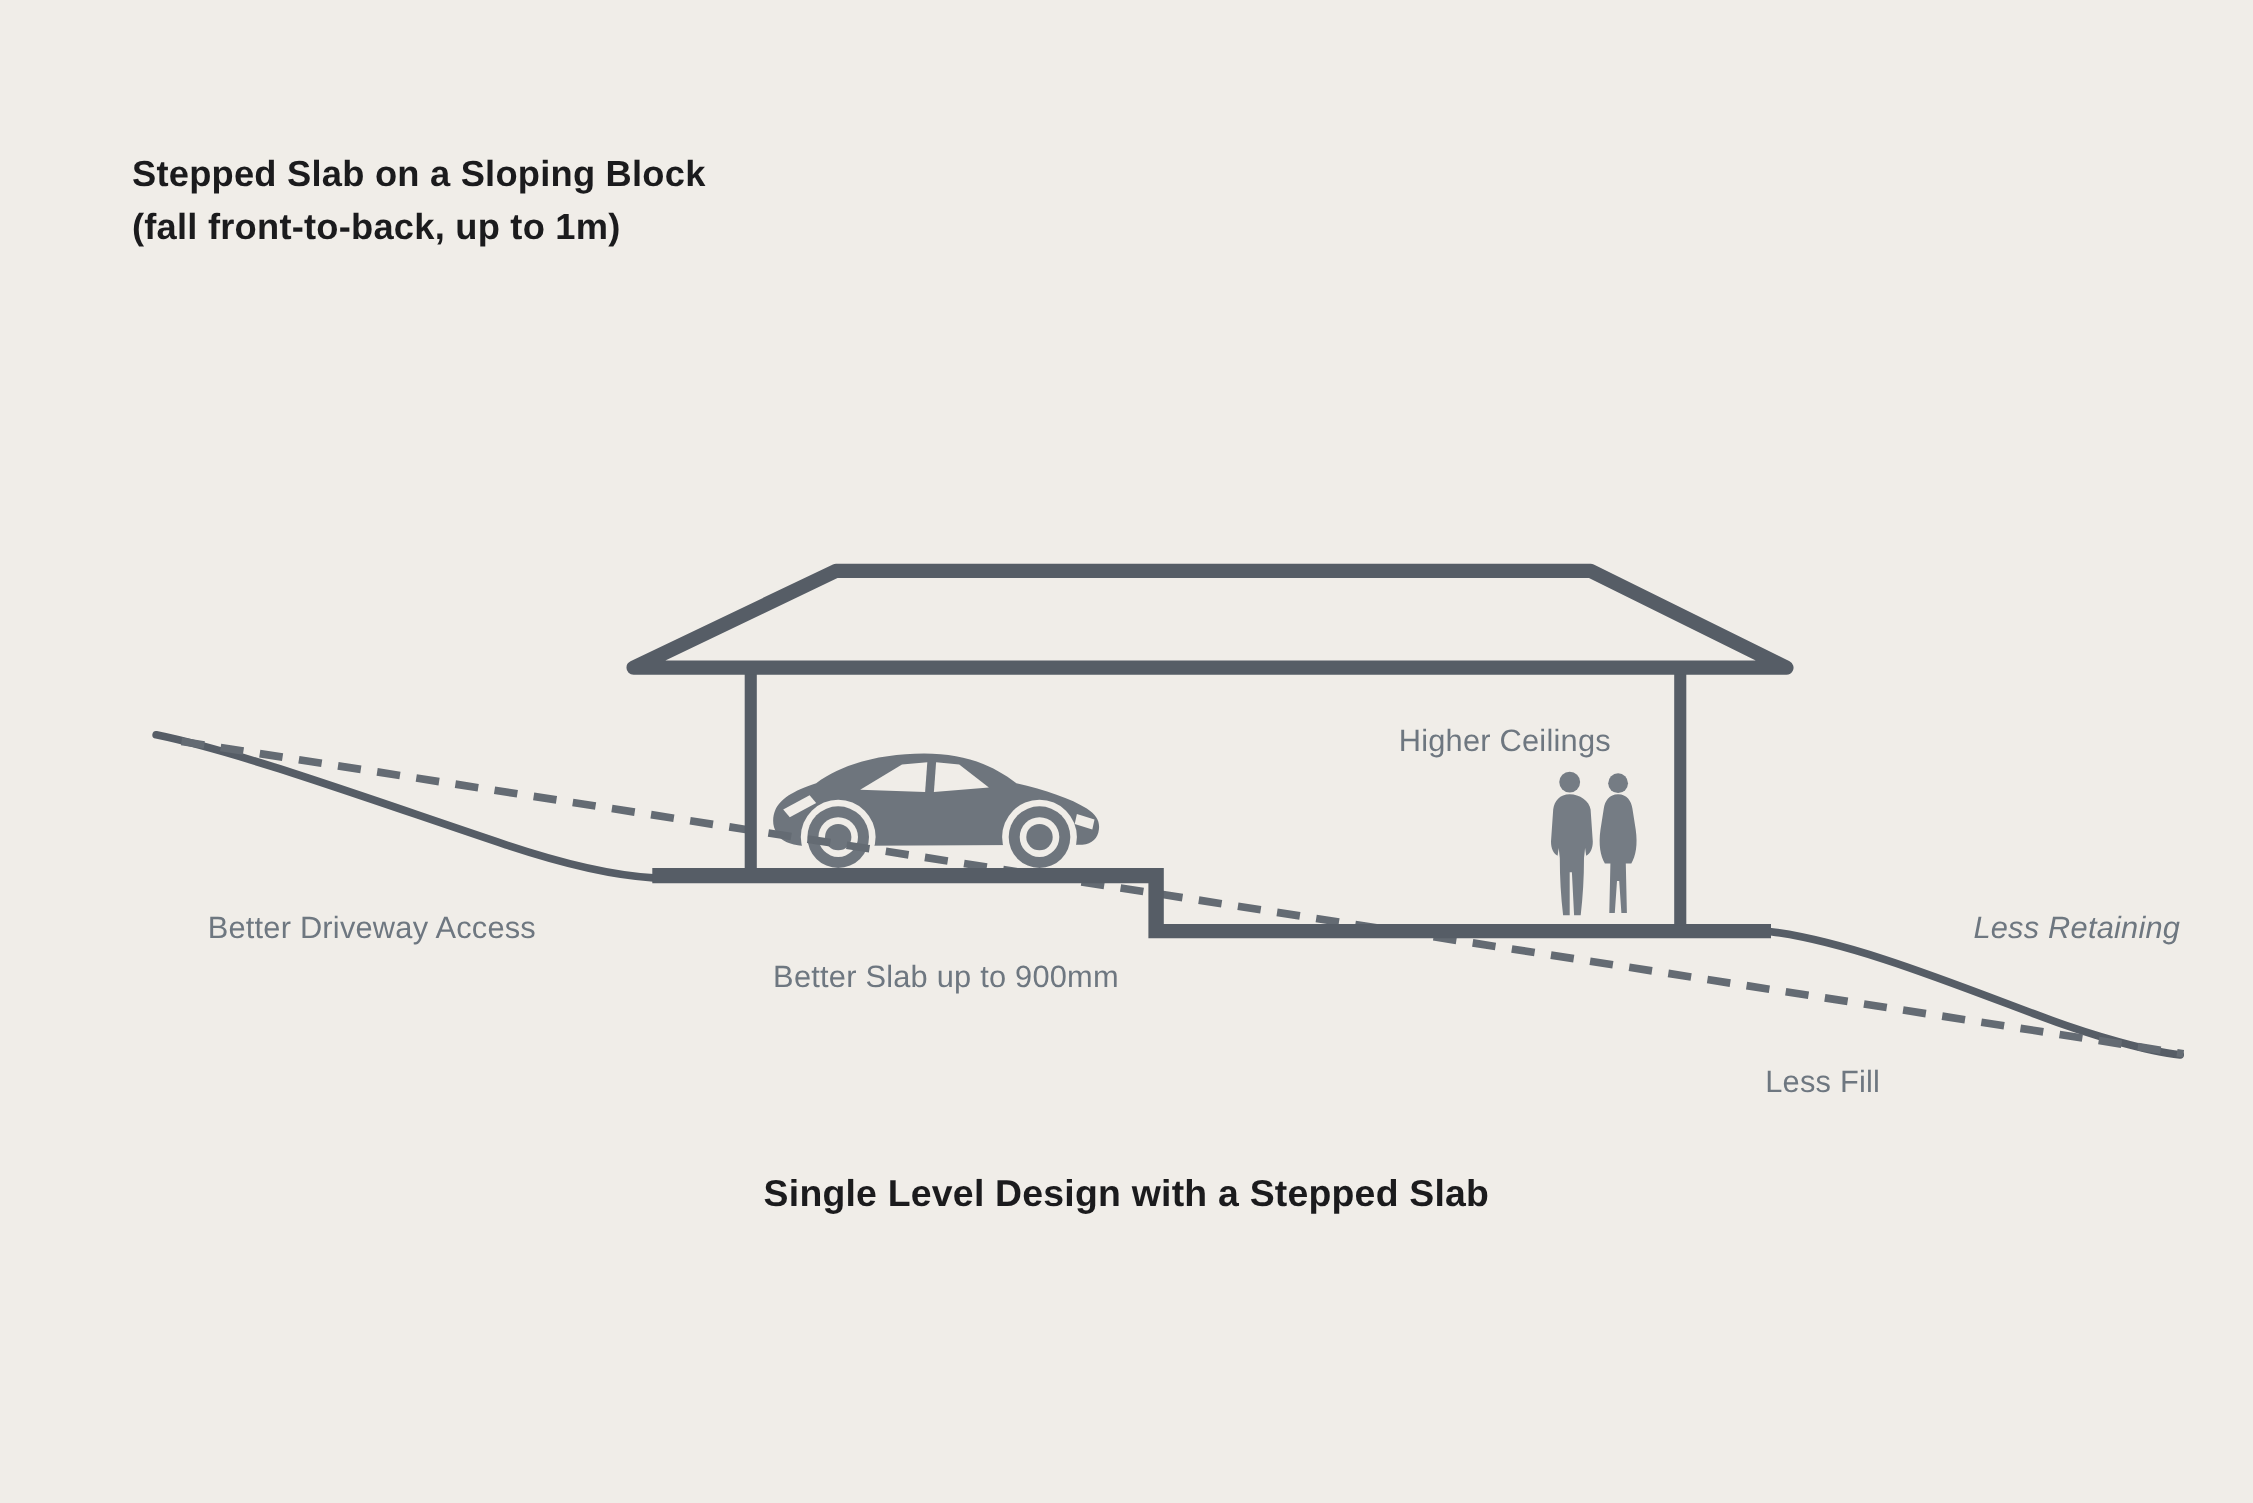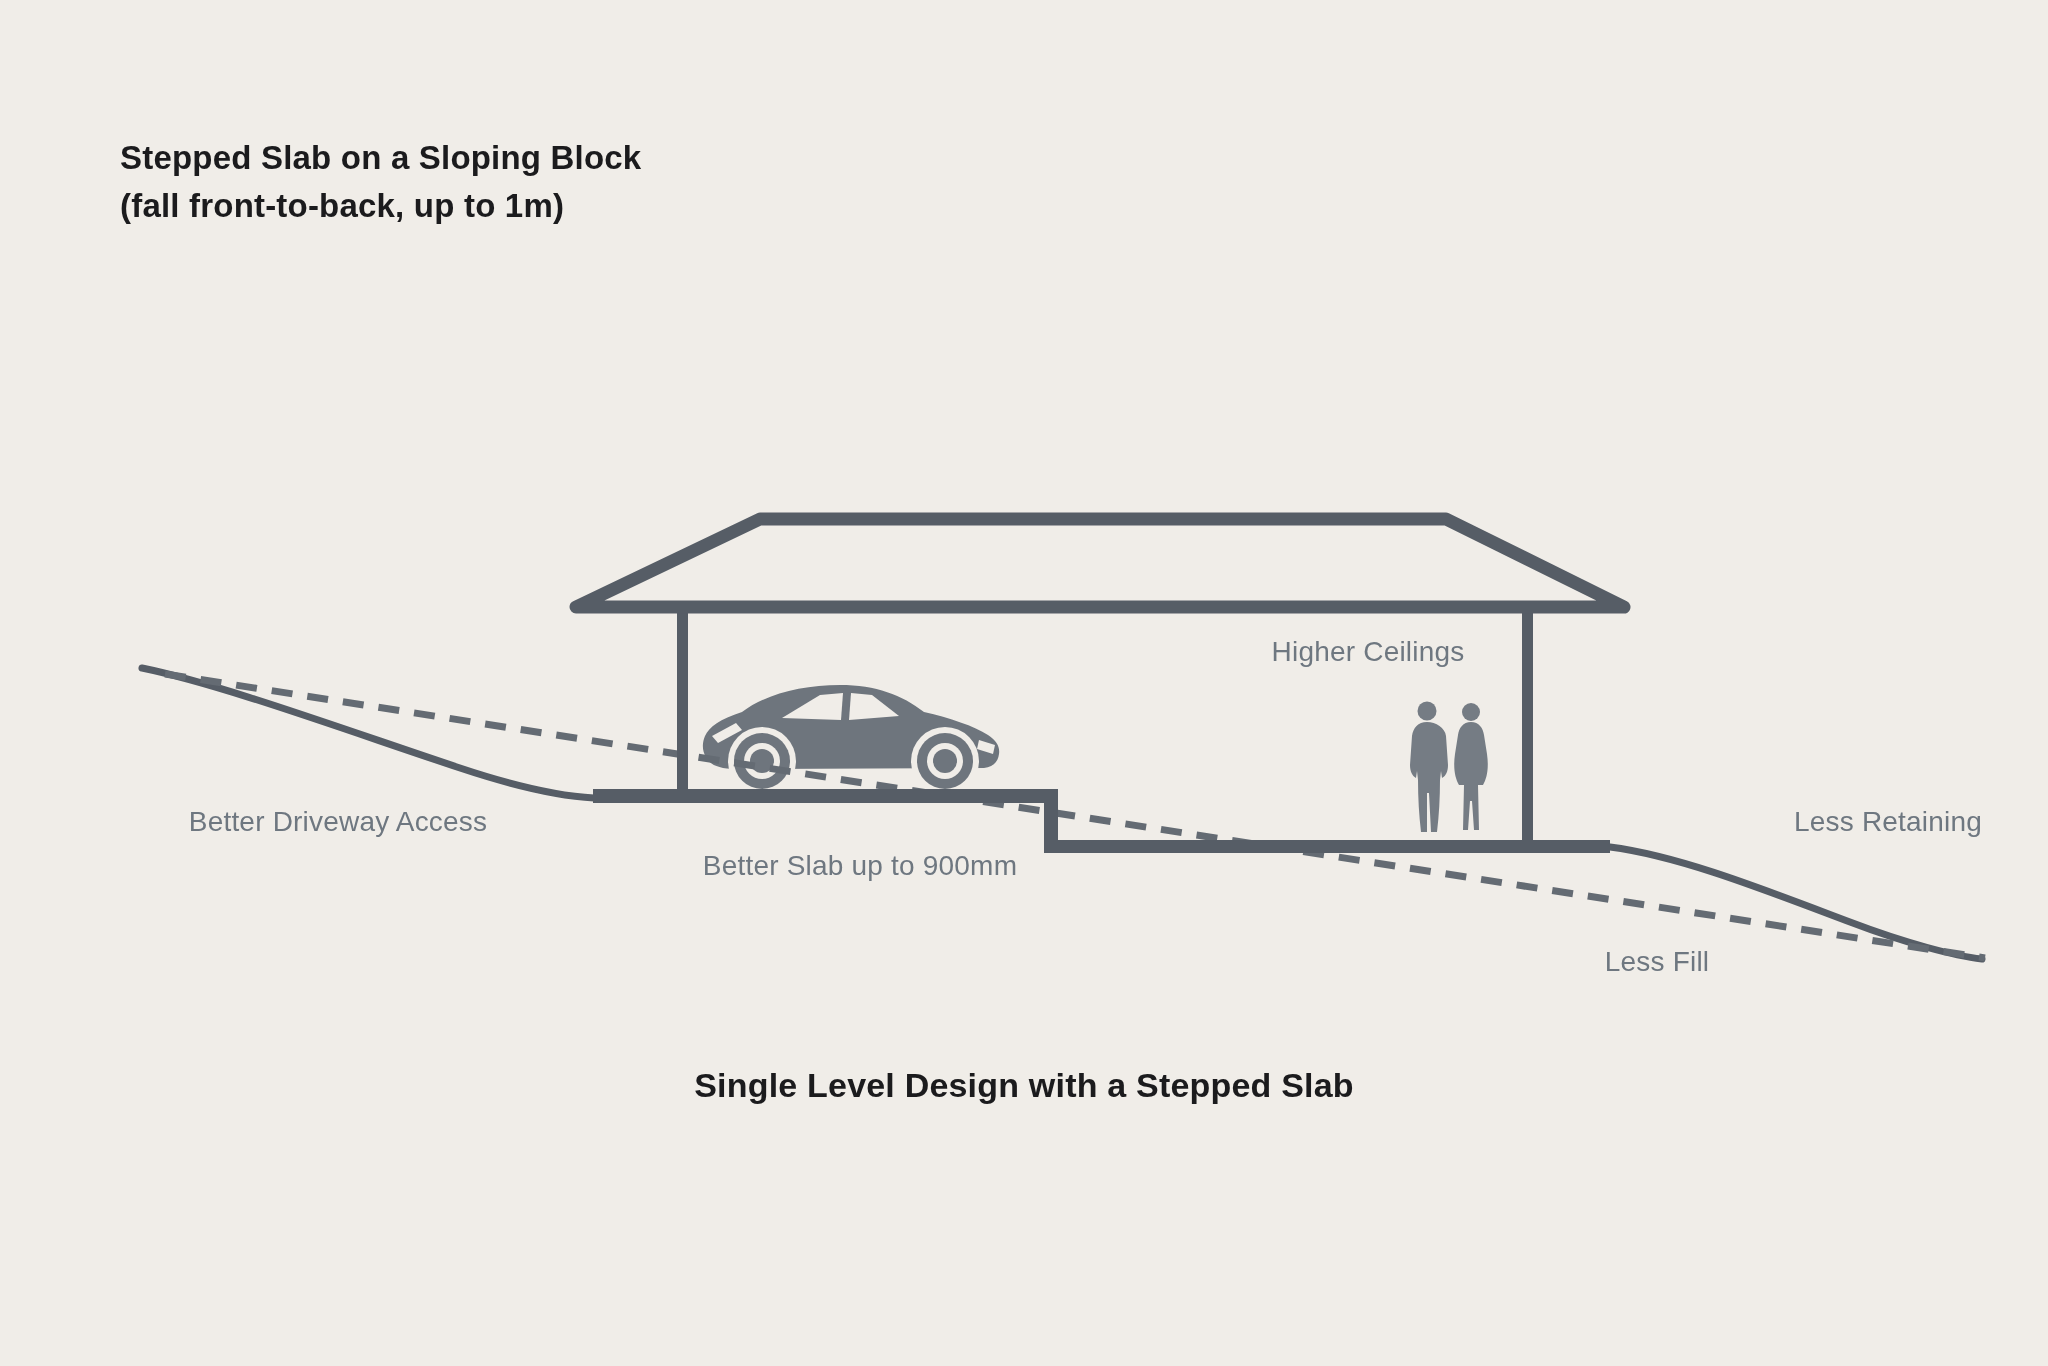--- a/index.html
+++ b/index.html
@@ -42,25 +42,26 @@
     white-space:nowrap;
     letter-spacing:.2px;
   }
   .diagram-label{
     position:absolute;
     transform:translateX(-50%);
     font-size:28px;
     color:#6e7780;
     white-space:nowrap;
     letter-spacing:.2px;
+    margin-top:22px;
   }
   .lbl-driveway{ left:338px;  top:806px; }
   .lbl-slab{     left:860px;  top:850px; }
   .lbl-ceilings{ left:1368px; top:636px; }
-  .lbl-retaining{left:1888px; top:806px; }
+  .lbl-retaining{left:1888px; top:806px;font-style:italic; }
   .lbl-fill{     left:1657px; top:946px;text-align:center; }
 
   
   .structure{ fill:#565d66; }
   .structure-stroke{ stroke:#565d66; fill:none; }
   .silhouette{ fill:#6e757d; }
   .people-fill{ fill:#757c84; }
   .bgfill{ fill:#f0ede8; }
   .dashed-ground{ stroke:#646b73; fill:none; }
 </style>

